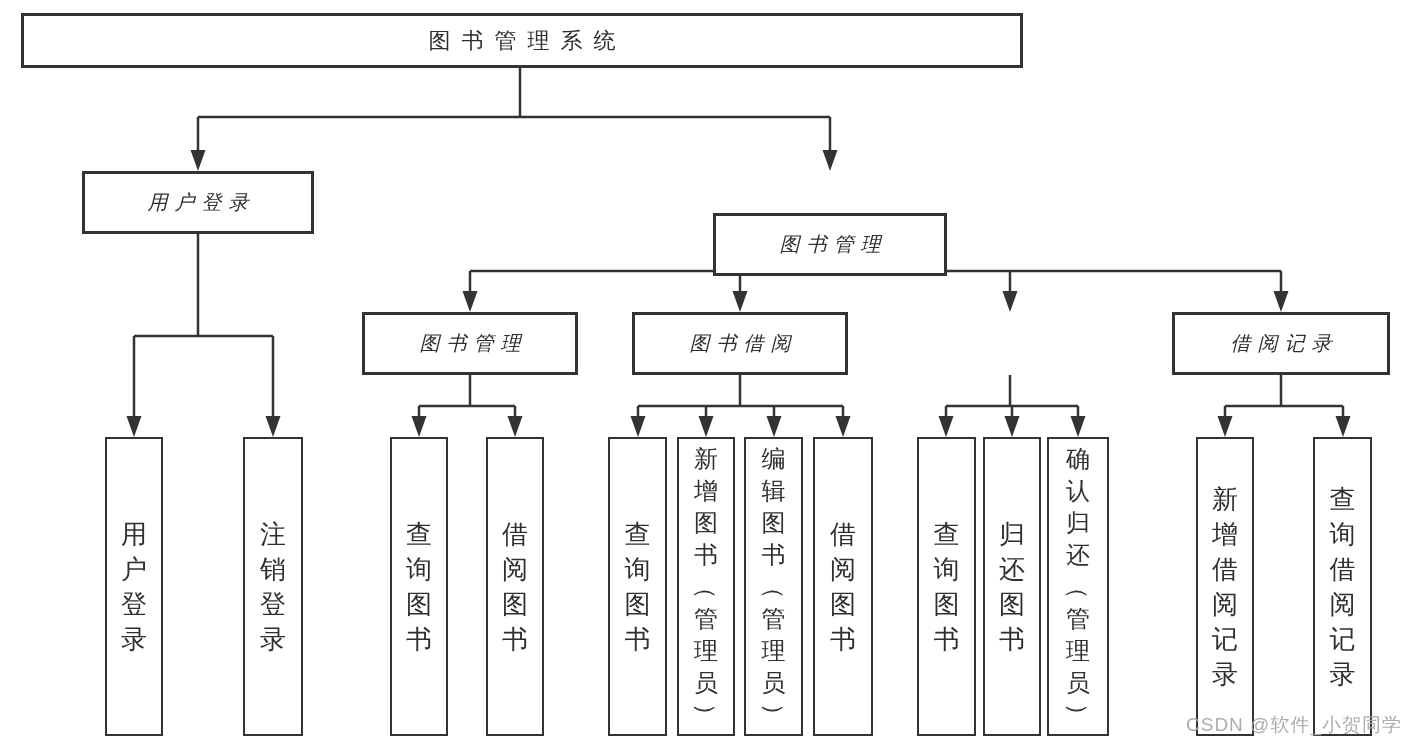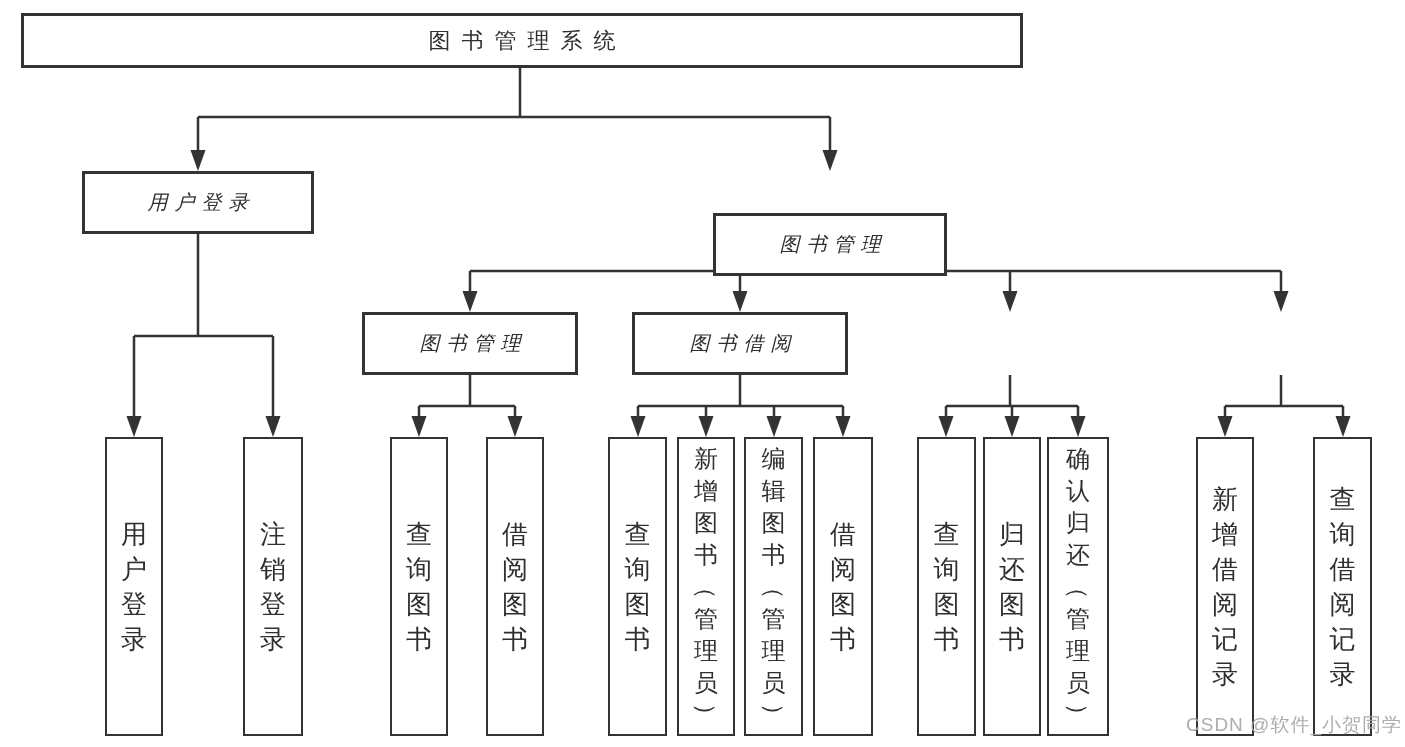--- a/index.html
+++ b/index.html
@@ -105,20 +105,23 @@
   <div class="hbox l2-size" style="left:713px; top:171px; width:234px; height:63px;margin-top:42px;">
     <span class="lbl">图书管理</span>
   </div>
 
   <div class="hbox l3-size" style="left:362px; top:312px; width:216px; height:63px;">
     <span class="lbl">图书管理</span>
   </div>
   <div class="hbox l3-size" style="left:632px; top:312px; width:216px; height:63px;">
     <span class="lbl">图书借阅</span>
   </div>
+  <div class="hbox l3-size" style="left:1172px; top:312px; width:218px; height:63px;">
+    <span class="lbl">借阅记录</span>
+  </div>
 
   <div class="vbox" style="left:105px; width:58px;">
       <span class="vchar">用</span>
       <span class="vchar">户</span>
       <span class="vchar">登</span>
       <span class="vchar">录</span>
     </div>
   <div class="vbox" style="left:243px; width:60px;">
       <span class="vchar">注</span>
       <span class="vchar">销</span>

